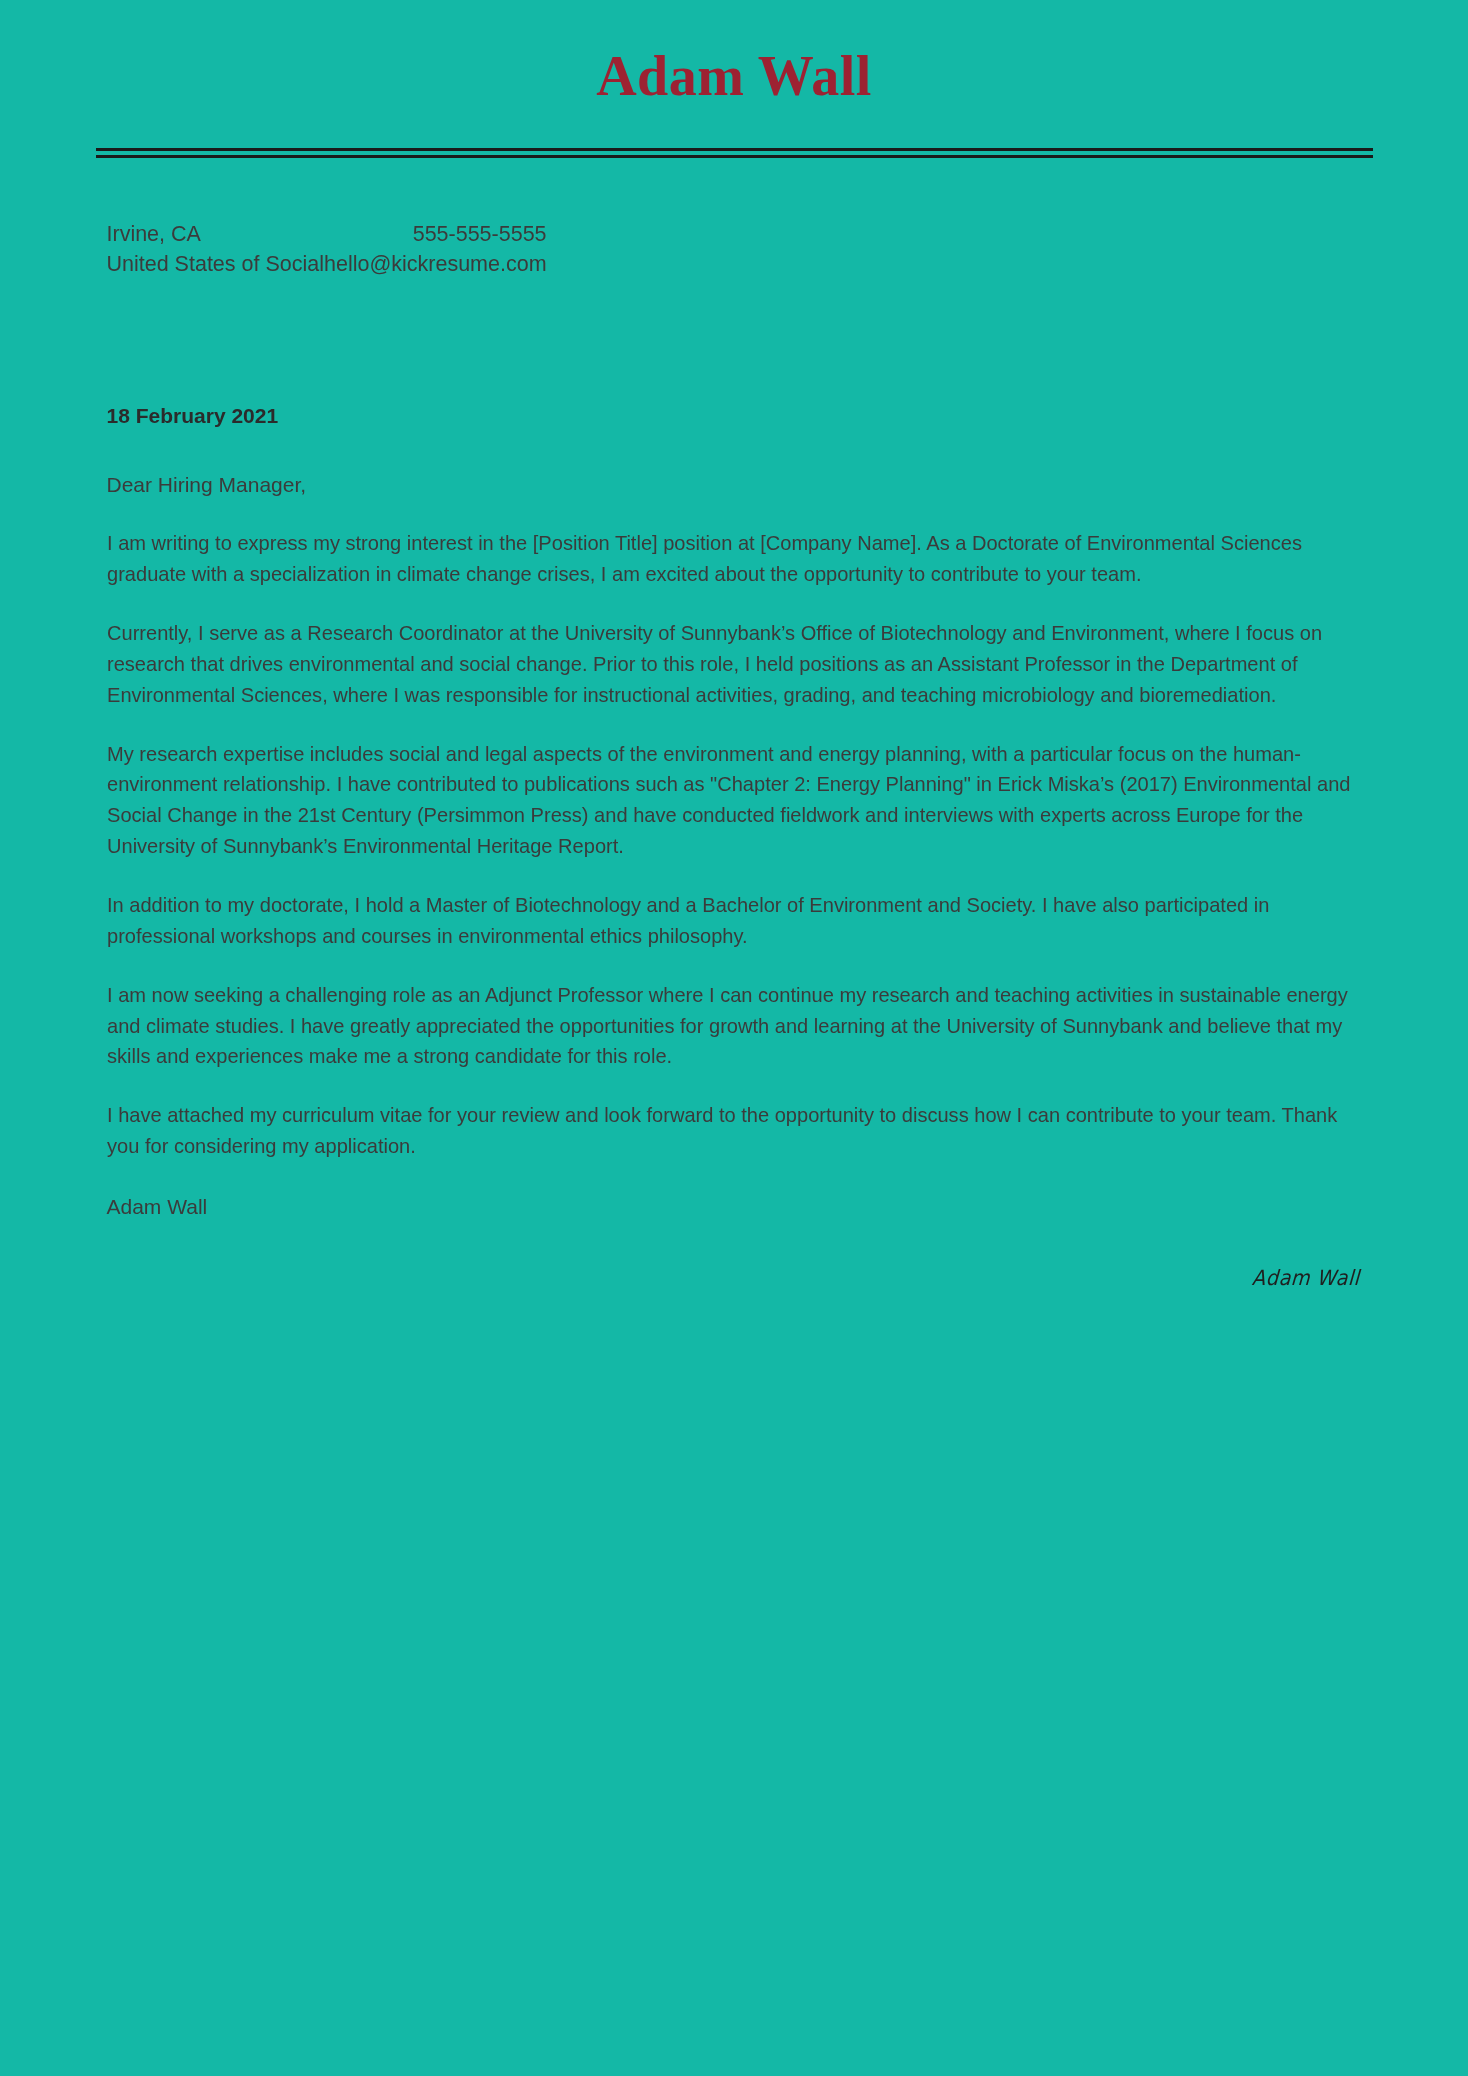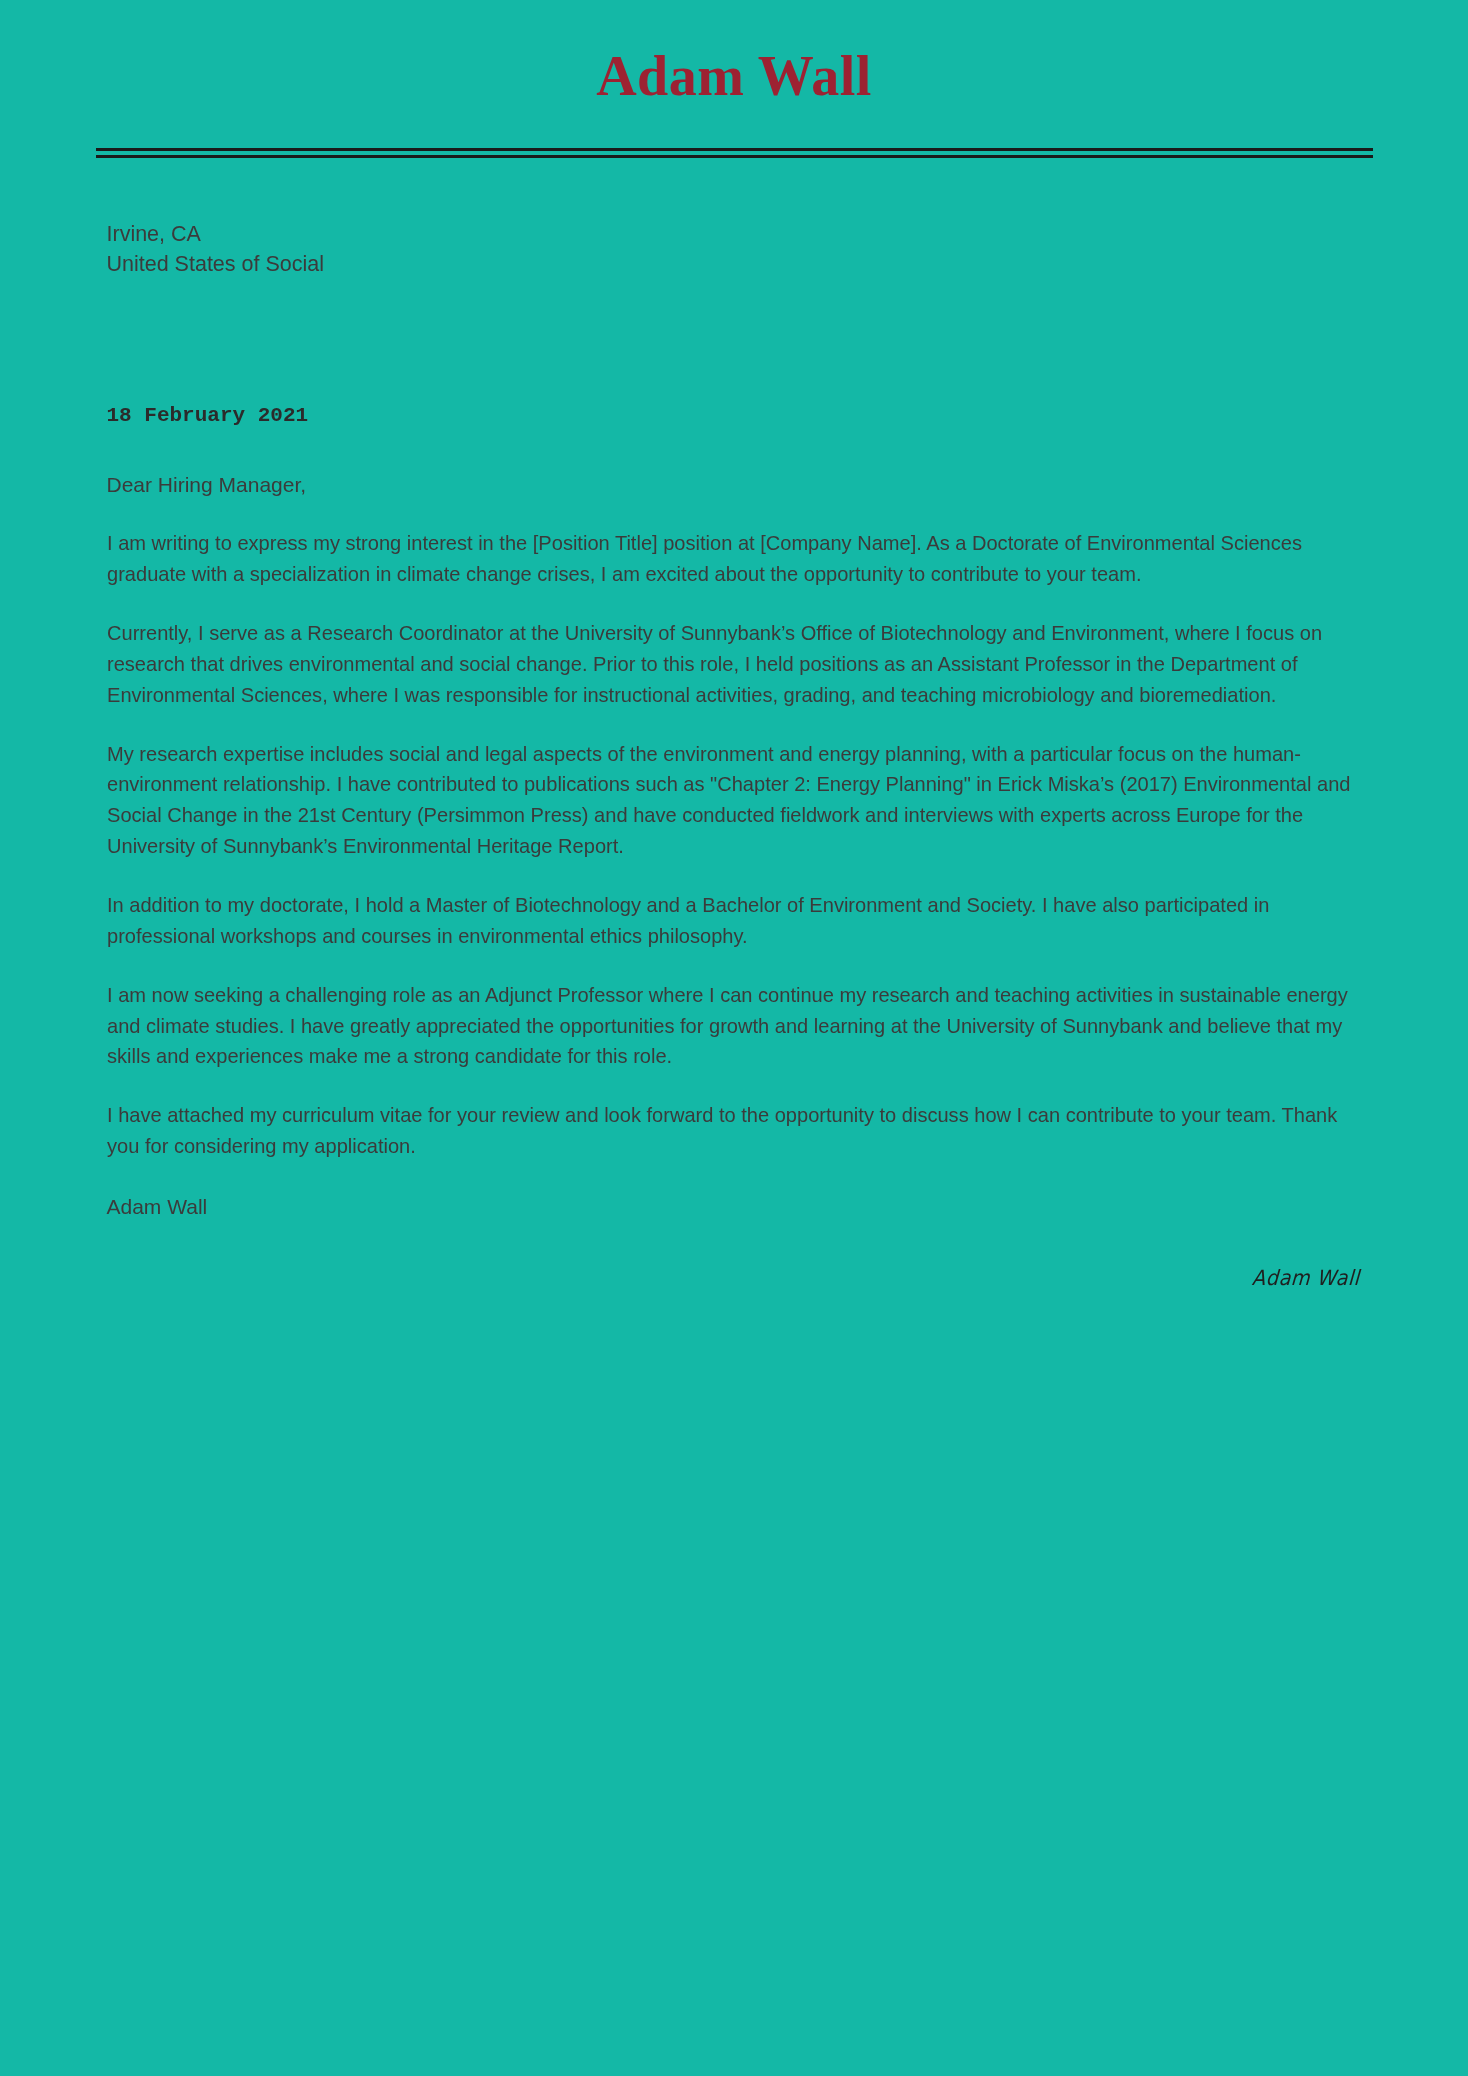--- a/index.html
+++ b/index.html
@@ -70,21 +70,21 @@
   .letter {
     margin: 0 auto;
     width: 1277px;
     padding: 0 11px;
     box-sizing: border-box;
     font-family: "Liberation Sans Narrow", "Liberation Sans", "DejaVu Sans", sans-serif;
   }
 
   .meta-block {
     margin-top: 121px;
-    font-family: Liberation Mono, monospace;
+    font-family: Liberation Sans, sans-serif;
     font-size: 21px;
     line-height: 1.42;
     color: #3b3b3b;
   }
   .meta-date {
     font-weight: bold;
     color: #2b2b2b;
   }
   .meta-subject {
     font-weight: normal;
@@ -149,20 +149,24 @@
     <div class="rule"></div>
     <div class="rule-gap"></div>
     <div class="rule"></div>
   </div>
 
   <div class="contact-row">
     <div class="contact-col left">
       <div>Irvine, CA</div>
       <div>United States of Social</div>
     </div>
+    <div class="contact-col right">
+      <div>555-555-5555</div>
+      <div>hello@kickresume.com</div>
+    </div>
   </div>
 
   <div class="letter">
 
     <div class="meta-block">
       <div class="meta-date">18 February 2021</div>
     </div>
 
     <div class="salutation">Dear Hiring Manager,</div>
 

